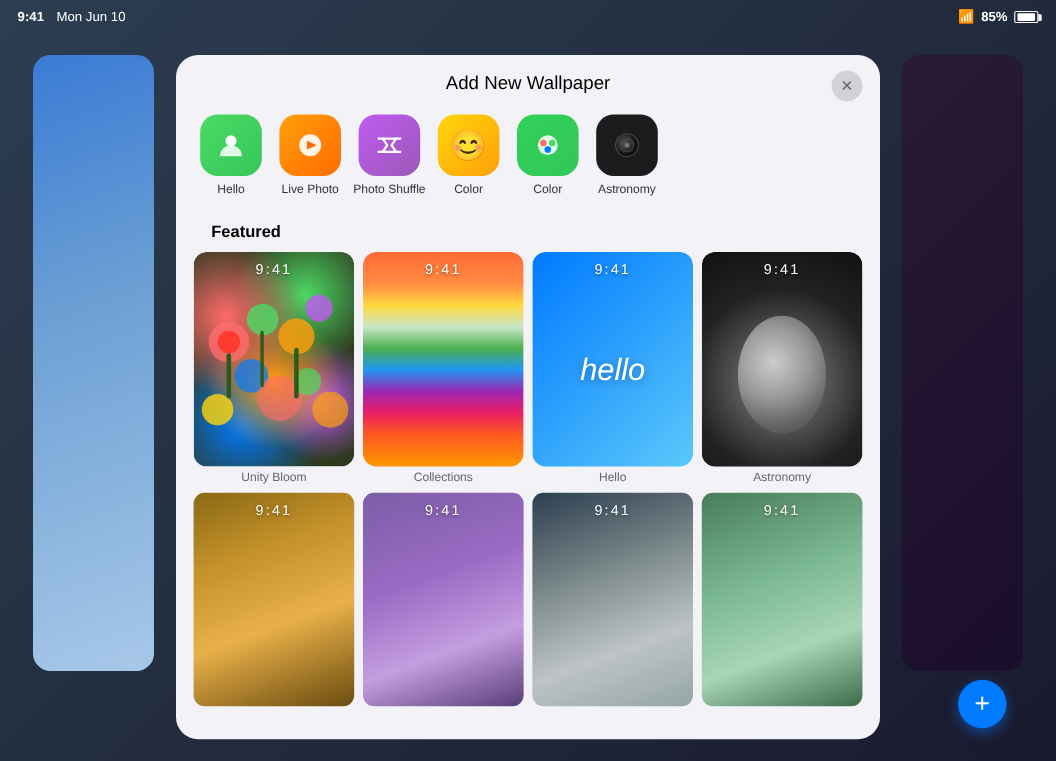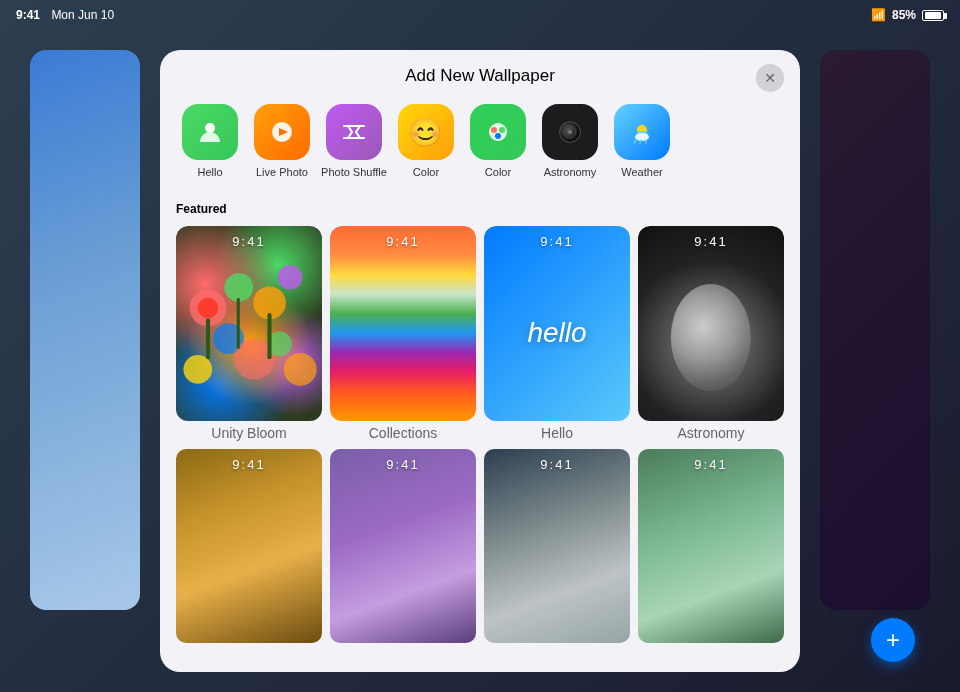--- a/index.html
+++ b/index.html
@@ -181,24 +181,24 @@
     .modal-content {
       flex: 1;
       overflow-y: auto;
       padding: 0 16px 20px;
       scrollbar-width: none;
     }
     .modal-content::-webkit-scrollbar { display: none; }
 
     
     .section-title {
-      font-size: 12px;
+      font-size: 15px;
       font-weight: 700;
       color: #000;
-      margin: 12px 0 10px;
+      margin: 12px 16px 10px;
     }
 
     
     .featured-grid {
       display: grid;
       grid-template-columns: repeat(4, 1fr);
       gap: 8px;
       margin-bottom: 8px;
     }
     .featured-item {
@@ -209,21 +209,21 @@
     }
     .featured-thumb {
       width: 100%;
       aspect-ratio: 3/4;
       position: relative;
       border-radius: 12px;
       overflow: hidden;
     }
     .featured-label {
       text-align: center;
-      font-size: 14px;
+      font-size: 11px;
       color: #666;
       margin-top: 4px;
     }
 
     
     .thumb-unity {
       background: #1a1a2e;
       background-image: 
         radial-gradient(circle at 20% 30%, #ff6b6b 0%, transparent 40%),
         radial-gradient(circle at 70% 20%, #4cd964 0%, transparent 35%),
@@ -410,31 +410,20 @@
               <stop offset="100%" stop-color="#111"></stop>
             </radialGradient>
           </defs>
           <circle cx="14" cy="14" r="6" fill="none" stroke="#444" stroke-width="1"></circle>
           <circle cx="14" cy="14" r="2" fill="#777"></circle>
         </svg>
       </div>
       <span class="category-label">Astronomy</span>
     </div>
 
-    <div class="category-item">
-      <div class="category-icon icon-weather">
-        <svg width="28" height="28" viewBox="0 0 28 28" fill="none">
-          <circle cx="14" cy="12" r="5" fill="#ffd60a"></circle>
-          <path d="M8 18c0-3 2-5 6-5s6 2 6 5" fill="#64d2ff" stroke="none"></path>
-          <ellipse cx="14" cy="19" rx="7" ry="4" fill="white" opacity="0.9"></ellipse>
-          <path d="M8 22l-2 3M13 22l-1 3M18 22l0 3" stroke="#64d2ff" stroke-width="1.5" stroke-linecap="round"></path>
-        </svg>
-      </div>
-      <span class="category-label">Weather</span>
-    </div>
   </div>
 
   <div class="modal-content">
 
     <div class="section-title">Featured</div>
     <div class="featured-grid">
 
       <div class="featured-item">
         <div class="featured-thumb thumb-unity">
           <div class="thumb-time">9:41</div>

